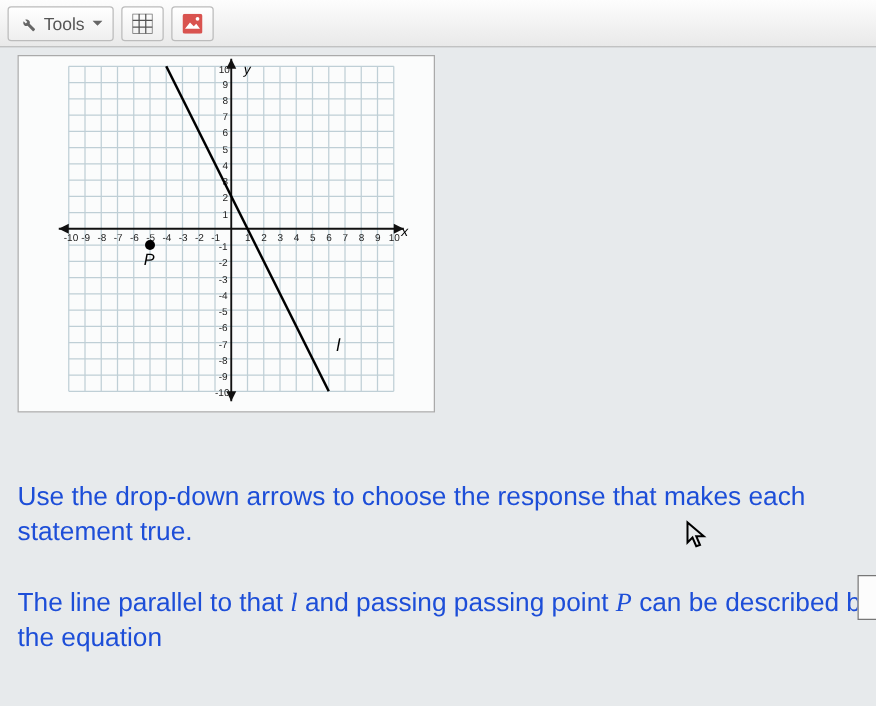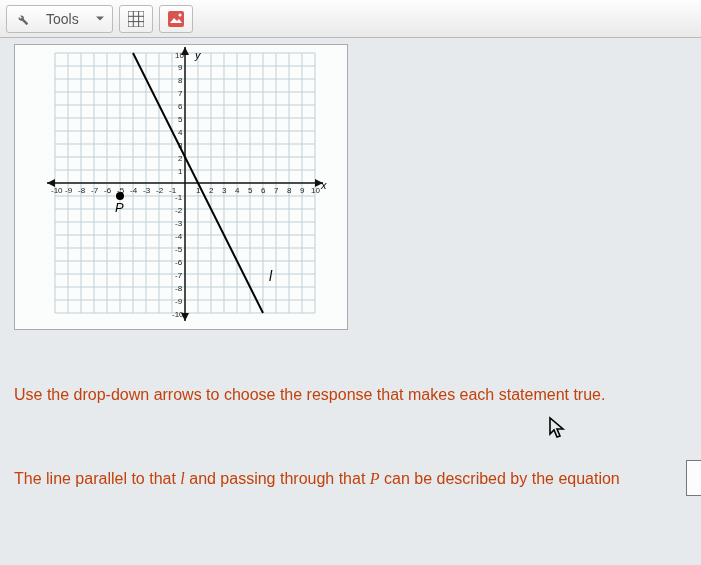--- a/index.html
+++ b/index.html
@@ -24,21 +24,21 @@
     gap: 6px;
   }
   .tool-btn {
     height: 28px;
     border: 1px solid #bcbcbc;
     border-radius: 3px;
     background: linear-gradient(#ffffff,#efefef);
     display: flex;
     align-items: center;
     padding: 0 8px;
-    gap: 17px;
+    gap: 6px;
     font-size: 14px;
     color: #555;
     cursor: pointer;
   }
   .tool-btn.icononly { width: 34px; justify-content: center; padding: 0; }
   .content {
     position: absolute;
     top: 38px; left: 0; right: 0; bottom: 0;
     background: #e7eaec;
     overflow: hidden;
@@ -46,22 +46,22 @@
   .graph-wrap {
     position: absolute;
     top: 6px; left: 14px;
     width: 334px; height: 286px;
     background: #fbfcfc;
     border: 1px solid #aaa;
   }
   .text-block {
     position: absolute;
     left: 14px; right: 0;
-    font-size: 16px;
-    color: #c2410c;
+    font-size: 21px;
+    color: #1d4ed8;
     line-height: 1.35;
   }
   .instr { top: 346px; }
   .q1 { top: 430px; }
   .ital { font-style: italic; font-family: 'Times New Roman', serif; }
   .cursor-svg {
     position: absolute;
     top: 378px; left: 548px;
     width: 20px; height: 24px;
   }
@@ -216,18 +216,18 @@
     </svg>
   </div>
 
   <div class="text-block instr">Use the drop-down arrows to choose the response that makes each statement true.</div>
 
   <svg class="cursor-svg" viewBox="0 0 20 24">
     <path d="M2 2 L2 18 L6 14 L9 21 L12 20 L9 13 L15 13 Z" fill="none" stroke="#000" stroke-width="1.6"></path>
   </svg>
 
   <div class="text-block q1">
-    <span>The line parallel to that </span><span class="ital">l</span><span> and passing through that </span><span class="ital">P</span><span> can be described by the equation</span>
+    <span>The line parallel to that </span><span class="ital">l</span><span> and passing passing point </span><span class="ital">P</span><span> can be described by the equation</span>
   </div>
 
   <div class="dd-box"></div>
 
 </div>
 
 </body></html>

